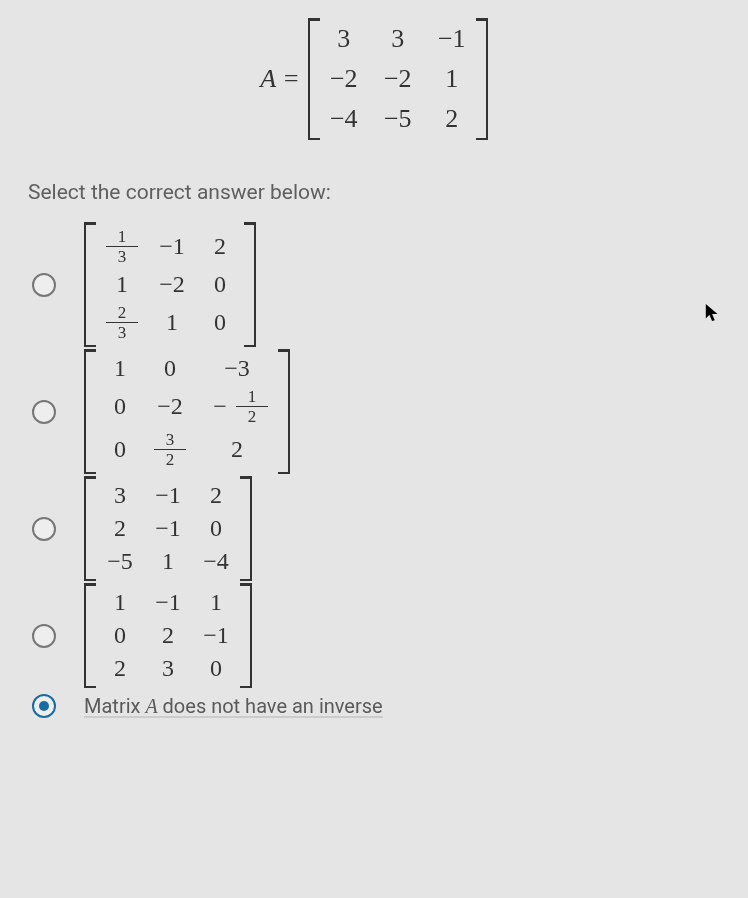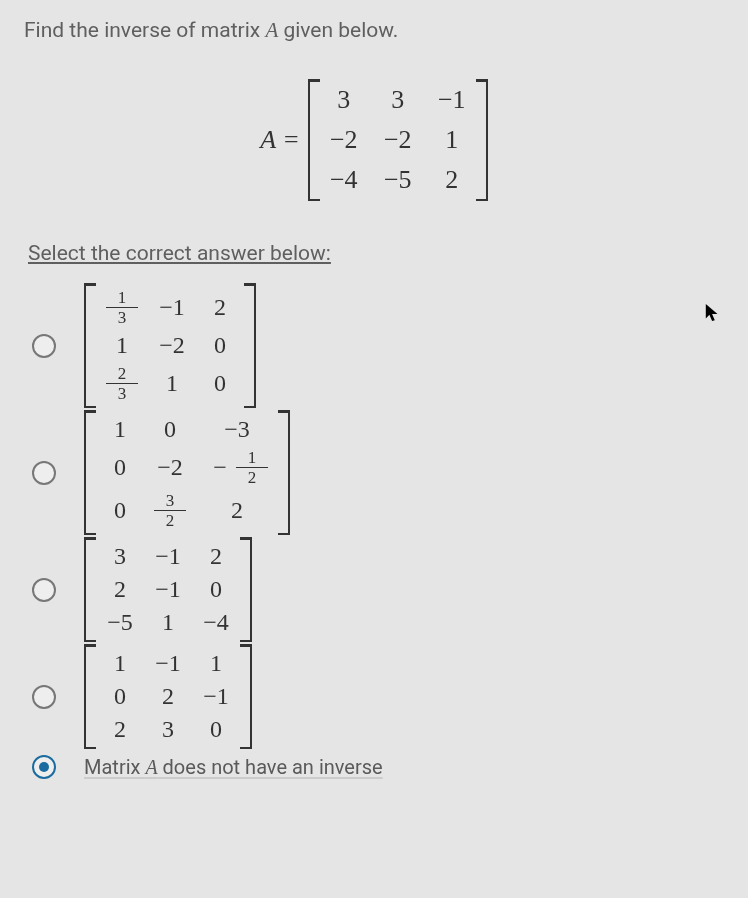--- a/index.html
+++ b/index.html
@@ -86,21 +86,20 @@
     vertical-align: middle;
   }
   .frac .num { padding: 0 2px 1px 2px; }
   .frac .den { border-top: 1.5px solid #333; padding: 1px 2px 0 2px; }
   .neg { margin-right: 2px; }
 
   .prompt2 {
     font-size: 21px;
     color: #5f5f5f;
     margin: 24px 0 18px 4px;
-    text-decoration: underline;
   }
 
   .options {
     padding-left: 8px;
   }
   .option {
     display: flex;
     align-items: center;
     margin-bottom: 2px;
   }
@@ -151,23 +150,20 @@
     height: 22px;
     color: #000;
   }
   .cursor svg { width: 100%; height: 100%; }
 </style>
 </head>
 <body>
 
 <div class="page">
 
-  <div class="question">
-    <span>Find the inverse of matrix </span><span class="ital">A</span><span> given below.</span>
-  </div>
 
   <div class="mathrow">
     <span class="eq-label">A =</span>
     <span class="matrix">
       <span class="bracket left"></span>
       <span class="mgrid">
         <span>3</span>
         <span>3</span>
         <span>−1</span>
         <span>−2</span>

